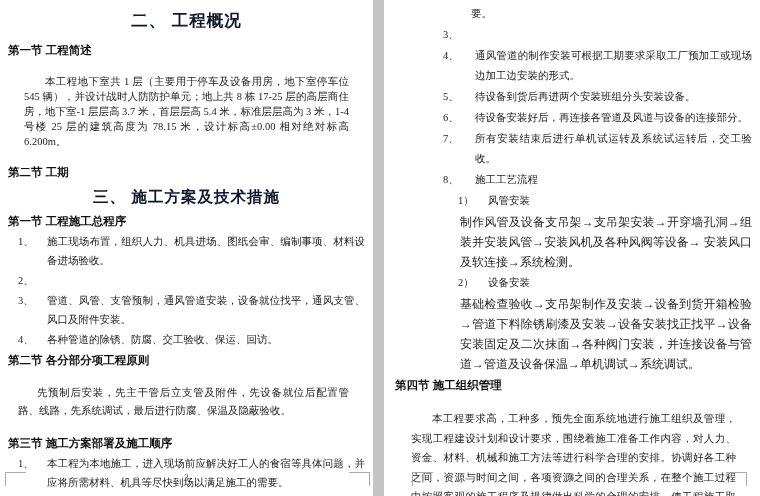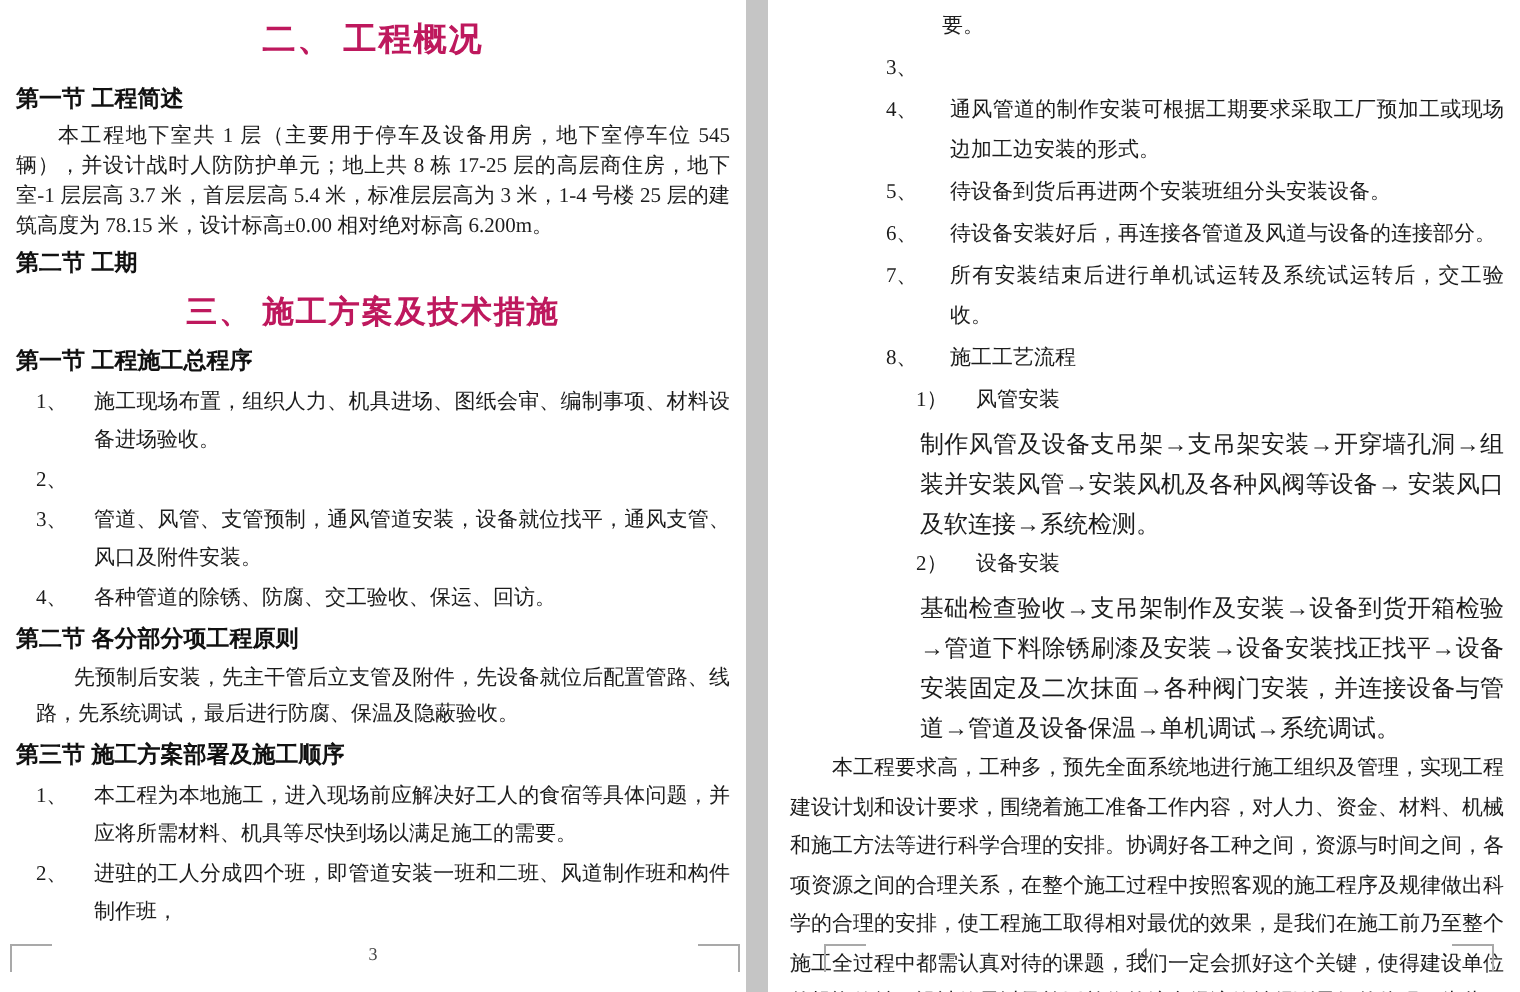--- a/index.html
+++ b/index.html
@@ -20,38 +20,38 @@
     position:absolute; left:373px; width:11px; top:0; bottom:0;
     background:#c5c5c5;
   }
 
   .inner-l { padding:6px 8px 0 8px; }
   .inner-r { padding:4px 8px 0 11px; }
 
   .chapter-title {
     text-align:center; font-weight:bold; font-size:16.5px;
     font-family:"Liberation Sans", sans-serif;
-    color:#be185d; letter-spacing:1px;
+    color:#0f172a; letter-spacing:1px;
     margin:4px 0 13px 0; line-height:20px;
   }
   .chapter-title.second { margin:7px 0 7px 0; font-size:15.5px; }
 
   .sec-h {
     font-weight:bold; font-size:11.5px; color:#111;
     font-family:"Liberation Sans", sans-serif;
     margin:4px 0 3px 0; line-height:15px;
   }
   .sub-h {
     font-weight:bold; font-size:11px; color:#111;
     font-family:"Liberation Sans", sans-serif;
     margin:2px 0 2px 0; line-height:15px;
   }
 
   .body-p {
-    font-size:10.5px; margin:0; text-align:justify;
+    font-size:10.5px; margin:16px; text-align:justify;
     text-indent:2em; color:#1c1c1c;
   }
   .p-tight  { line-height:15px; }
   .p-loose  { line-height:18px; }
   .p-mid    { line-height:18px; margin-left:10px; text-indent:1.8em; }
 
   .li { display:flex; font-size:10.5px; line-height:19px; margin:0 0 1px 0; }
   .li-num  { flex:0 0 29px; margin-left:10px; }
   .li-text { flex:1; text-align:justify; }
 
@@ -171,20 +171,21 @@
         <span>风管安装</span>
       </div>
       <p class="flow-p">制作风管及设备支吊架→支吊架安装→开穿墙孔洞→组装并安装风管→安装风机及各种风阀等设备→ 安装风口及软连接→系统检测。</p>
 
       <div class="sub-num-row">
         <span class="sub-num">2）</span>
         <span>设备安装</span>
       </div>
       <p class="flow-p">基础检查验收→支吊架制作及安装→设备到货开箱检验→管道下料除锈刷漆及安装→设备安装找正找平→设备安装固定及二次抹面→各种阀门安装，并连接设备与管道→管道及设备保温→单机调试→系统调试。</p>
 
+      <div class="sec-h">第四节  施工组织管理</div>
       <p class="body-p" style="line-height:19.5px;">本工程要求高，工种多，预先全面系统地进行施工组织及管理，实现工程建设计划和设计要求，围绕着施工准备工作内容，对人力、资金、材料、机械和施工方法等进行科学合理的安排。协调好各工种之间，资源与时间之间，各项资源之间的合理关系，在整个施工过程中按照客观的施工程序及规律做出科学的合理的安排，使工程施工取得相对最优的效果，是我们在施工前乃至整个施工全过程中都需认真对待的课题，我们一定会抓好这个关键，使得建设单位的投资效益、设计效果以及施工单位的综合经济效益得到最好的体现。为此，我公司将配备一批施工经验丰富，技术水平高，会管理善协调的管理人员进行施工</p>
     </div>
 
     <div class="page-num">4</div>
     <div class="cropmark cm-bl"></div>
     <div class="cropmark cm-br"></div>
   </div>
 
 </div>
 

